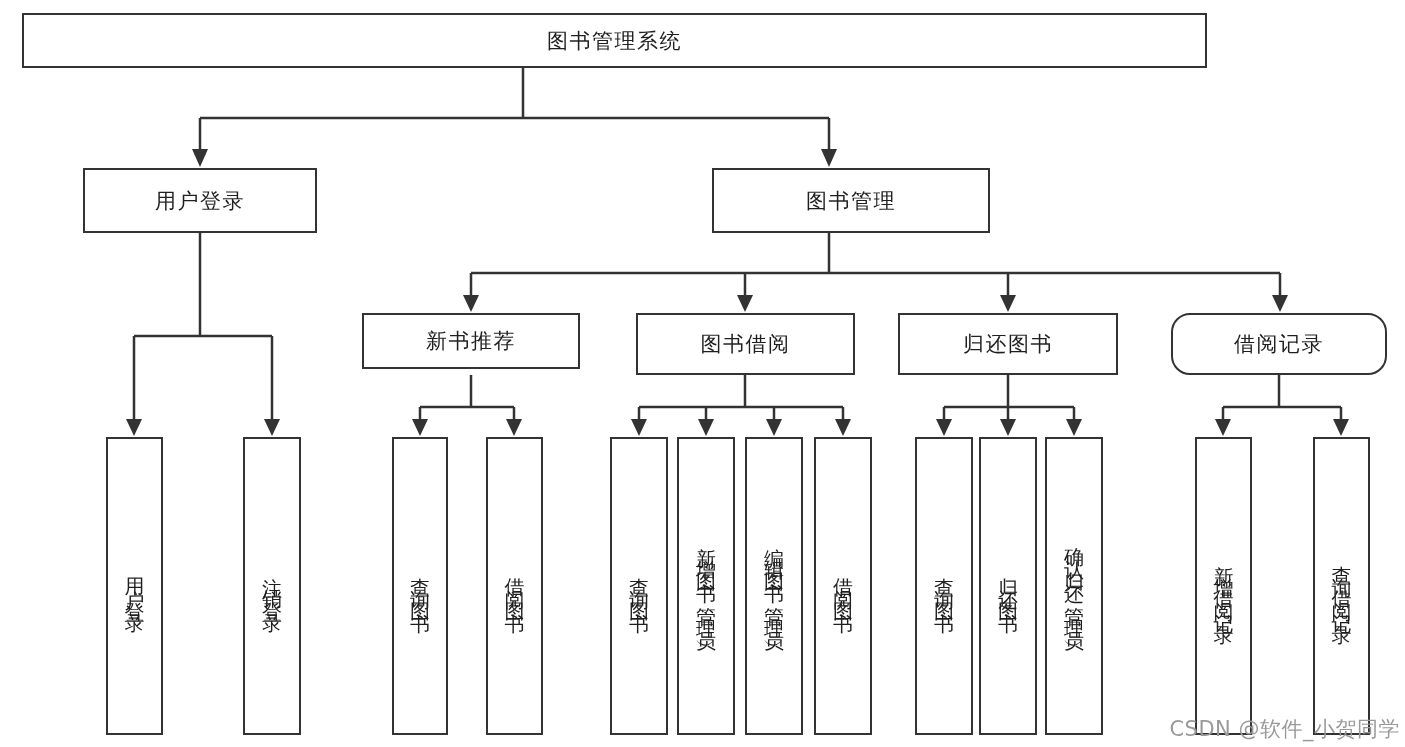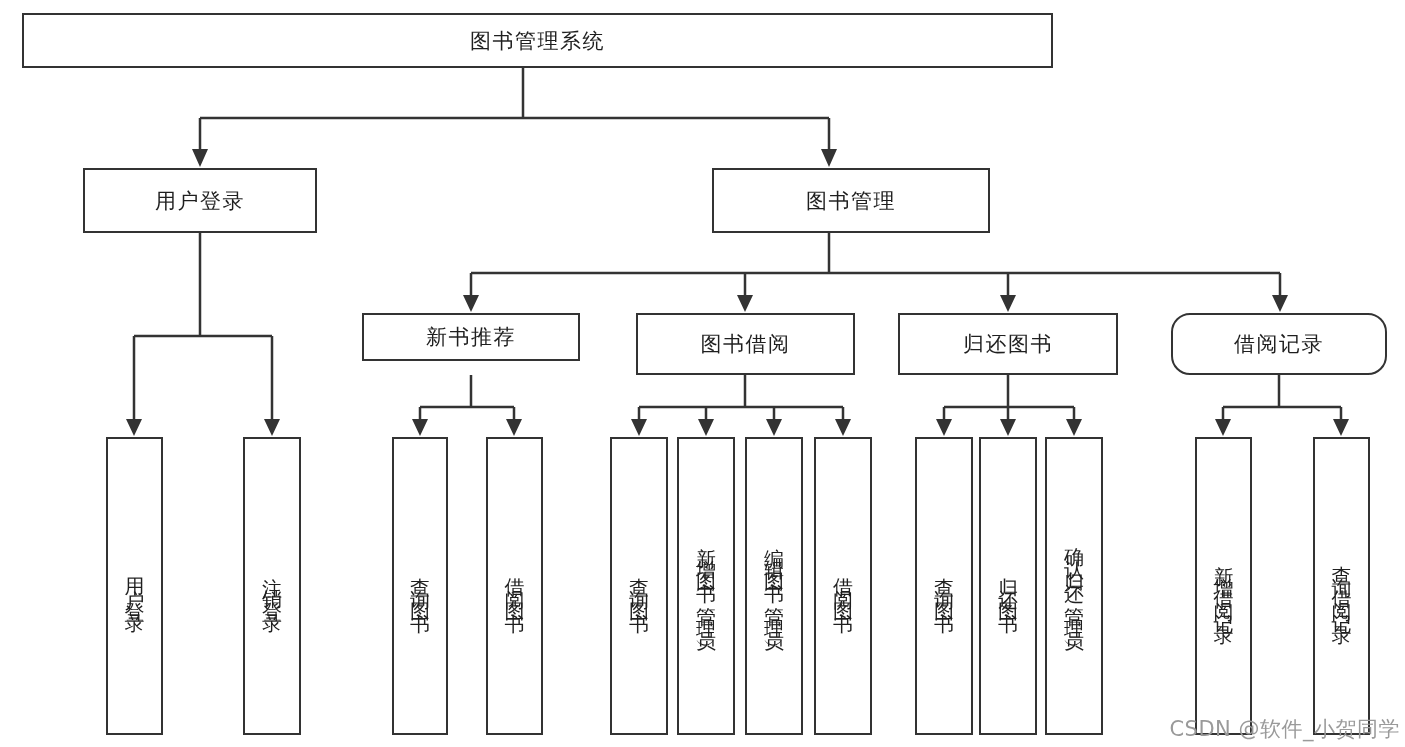--- a/index.html
+++ b/index.html
@@ -52,32 +52,32 @@
              M1000 295 L1016 295 L1008 312 Z  M1272 295 L1288 295 L1280 312 Z
              M126 419 L142 419 L134 436 Z  M264 419 L280 419 L272 436 Z
              M412 419 L428 419 L420 436 Z  M506 419 L522 419 L514 436 Z
              M631 419 L647 419 L639 436 Z  M698 419 L714 419 L706 436 Z
              M766 419 L782 419 L774 436 Z  M835 419 L851 419 L843 436 Z
              M936 419 L952 419 L944 436 Z  M1000 419 L1016 419 L1008 436 Z
              M1066 419 L1082 419 L1074 436 Z  M1215 419 L1231 419 L1223 436 Z
              M1333 419 L1349 419 L1341 436 Z"></path>
   </svg>
 
-  <div class="box hbox" style="left:22px;top:13px;width:1031px;height:55px;">
+  <div class="box hbox" style="left:22px;top:13px;width:1185px;height:55px;">
     <span class="label">图书管理系统</span>
   </div>
 
   <div class="box hbox" style="left:83px;top:168px;width:234px;height:65px;">
     <span class="label">用户登录</span>
   </div>
   <div class="box hbox" style="left:712px;top:168px;width:278px;height:65px;">
     <span class="label">图书管理</span>
   </div>
 
-  <div class="box hbox" style="left:362px;top:313px;width:218px;height:48px;">
+  <div class="box hbox" style="left:362px;top:313px;width:218px;height:56px;">
     <span class="label">新书推荐</span>
   </div>
   <div class="box hbox" style="left:636px;top:313px;width:219px;height:62px;">
     <span class="label">图书借阅</span>
   </div>
   <div class="box hbox" style="left:898px;top:313px;width:220px;height:62px;">
     <span class="label">归还图书</span>
   </div>
   <div class="box hbox" style="left:1171px;top:313px;width:216px;height:62px;border-radius:19px;">
     <span class="label">借阅记录</span>

